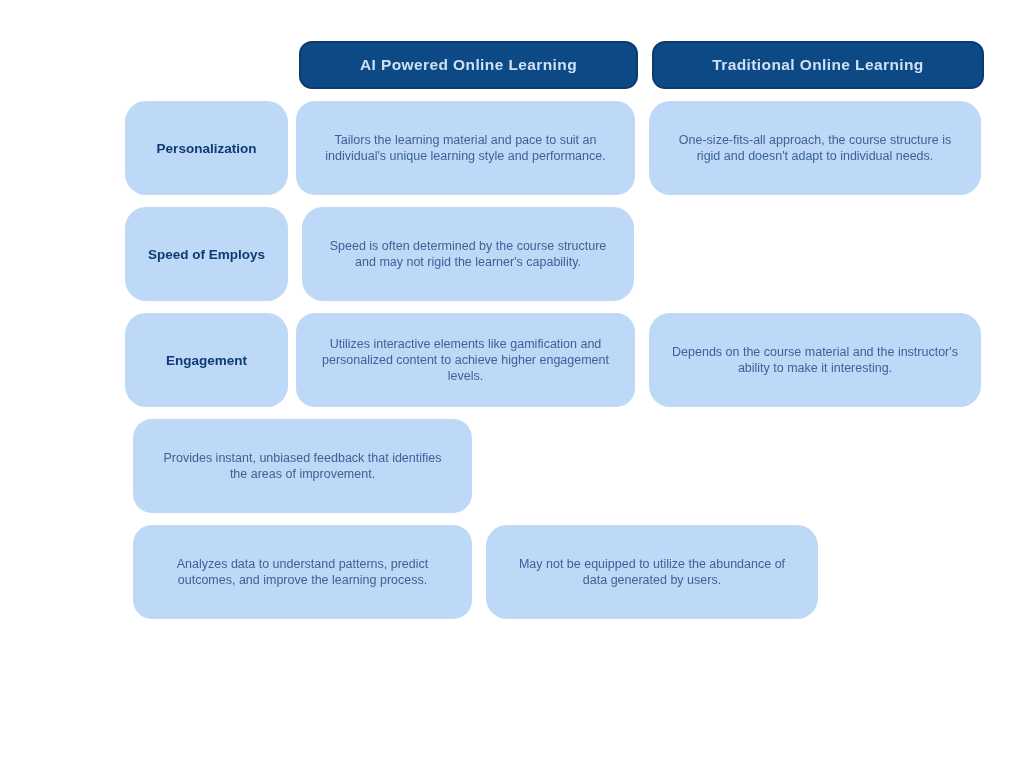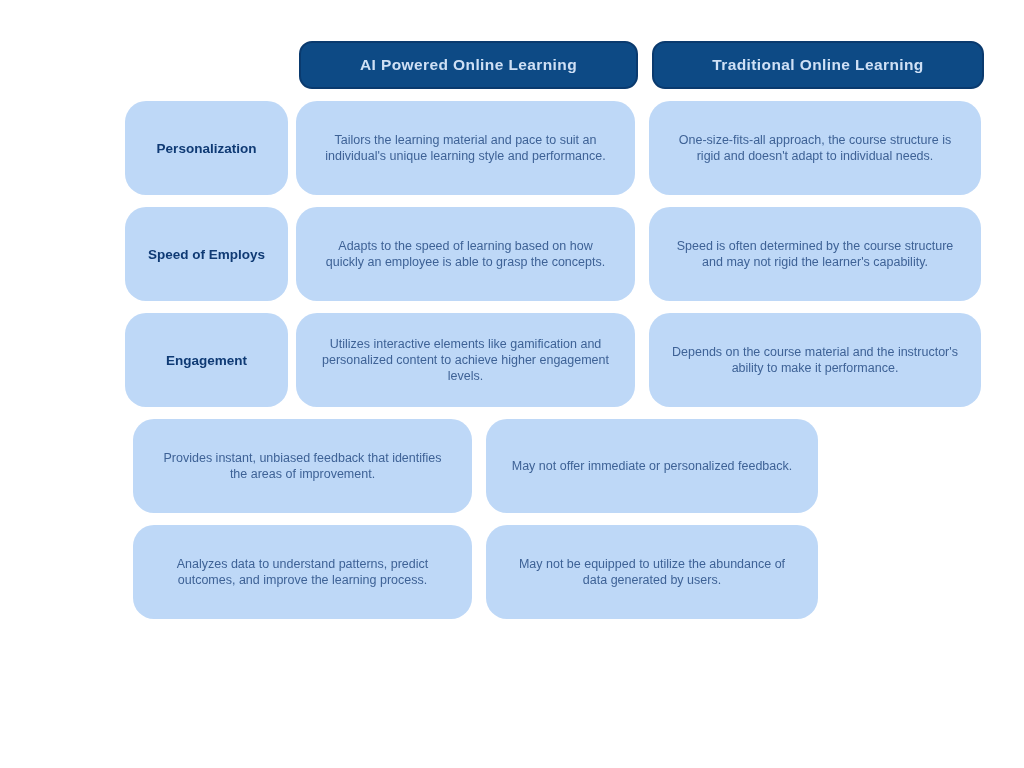--- a/index.html
+++ b/index.html
@@ -68,20 +68,21 @@
     font-size: 13.5px;
     padding: 2px 12px;
   }
   .cell.ai {
     width: 339px; flex: 0 0 339px;
     margin-left: 8px;
     color: var(--body-text);
     font-size: 12.5px;
     line-height: 1.3;
     padding: 15px 24px;
+    border-radius: 19px;
   }
   .cell.trad {
     width: 332px; flex: 0 0 332px;
     margin-left: 14px;
     color: var(--body-text);
     font-size: 12.5px;
     line-height: 1.3;
     padding: 8px 20px;
   }
 </style>
@@ -97,33 +98,31 @@
   </div>
 
   <div class="row">
     <div class="cell label">Personalization</div>
     <div class="cell ai">Tailors the learning material and pace to suit an individual's unique learning style and performance.</div>
     <div class="cell trad">One-size-fits-all approach, the course structure is rigid and doesn't adapt to individual needs.</div>
   </div>
 
   <div class="row">
     <div class="cell label">Speed of Employs</div>
-    <div class="cell ai">Adapts to the speed of learning based on how quickly an employee is able to grasp the concepts.</div>
     <div class="cell trad">Speed is often determined by the course structure and may not rigid the learner's capability.</div>
   </div>
 
   <div class="row">
     <div class="cell label">Engagement</div>
     <div class="cell ai">Utilizes interactive elements like gamification and personalized content to achieve higher engagement levels.</div>
-    <div class="cell trad">Depends on the course material and the instructor's ability to make it performance.</div>
+    <div class="cell trad">Depends on the course material and the instructor's ability to make it interesting.</div>
   </div>
 
   <div class="row">
     <div class="cell ai">Provides instant, unbiased feedback that identifies the areas of improvement.</div>
-    <div class="cell trad">May not offer immediate or personalized feedback.</div>
   </div>
 
   <div class="row">
     <div class="cell ai">Analyzes data to understand patterns, predict outcomes, and improve the learning process.</div>
     <div class="cell trad">May not be equipped to utilize the abundance of data generated by users.</div>
   </div>
 
 
 </div>
 

